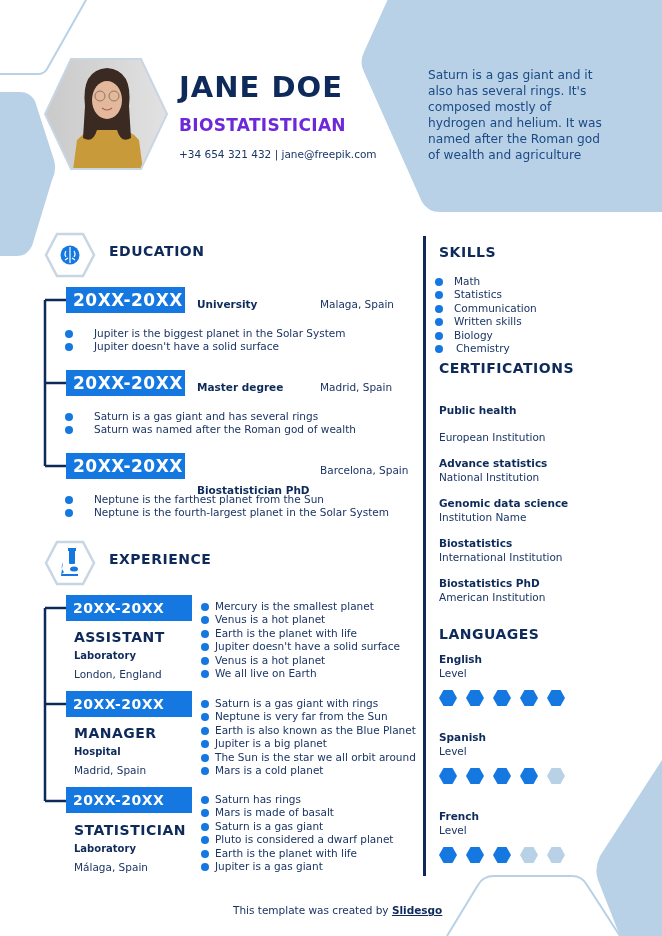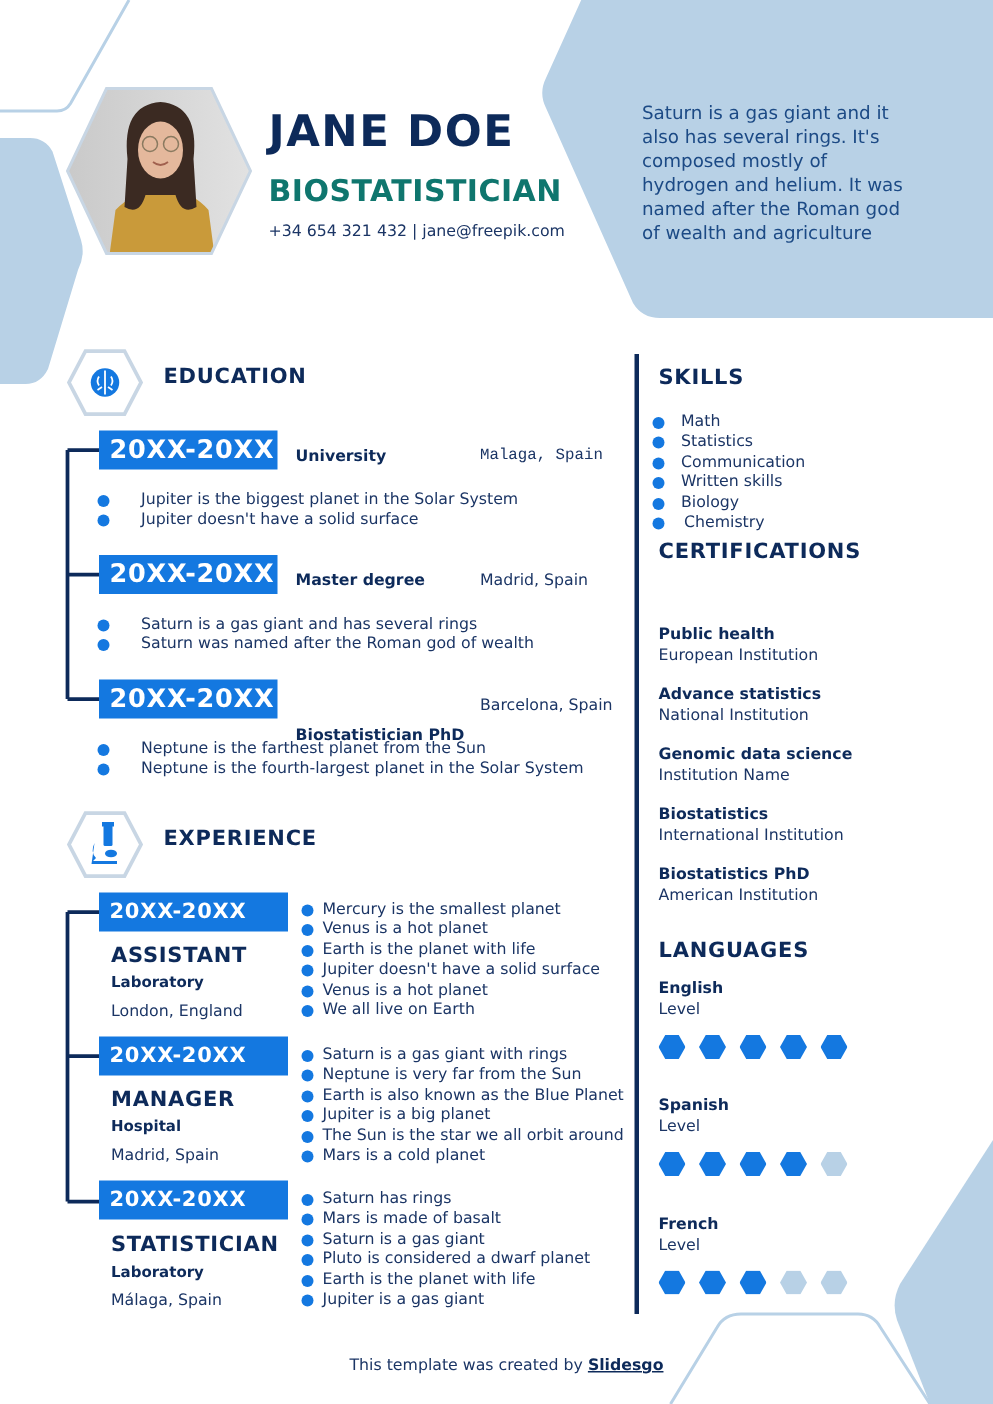--- a/index.html
+++ b/index.html
@@ -2,21 +2,21 @@
 <html><head>
 <meta charset="utf-8">
 <style>
   * { box-sizing: border-box; margin: 0; padding: 0; }
   html, body { width: 662px; height: 936px; overflow: hidden; background: #ffffff; }
   body { position: relative; font-family: "DejaVu Sans", sans-serif; color: #0d2a5a; }
 
   .bg { position: absolute; pointer-events: none; }
 
   .name { position: absolute; left: 179px; top: 70px; font-family: "DejaVu Sans", sans-serif; font-weight: bold; font-size: 29px; letter-spacing: 1px; color: #0d2a5a; }
-  .role { position: absolute; left: 179px; top: 115px; font-weight: bold; font-size: 20px; letter-spacing: 0.3px; color: #0f766e; }
+  .role { position: absolute; left: 179px; top: 115px; font-weight: bold; font-size: 17px; letter-spacing: 0.3px; color: #6d28d9; }
   .contact { position: absolute; left: 179px; top: 148px; font-size: 10.5px; color: #1b3565; }
 
   .about { position: absolute; left: 428px; top: 67px; width: 180px; font-size: 12.2px; line-height: 16px; color: #1c4a85; }
 
   .sec-title { position: absolute; font-weight: bold; font-size: 14px; letter-spacing: 0.5px; color: #0d2a5a; }
 
   .date-tag { position: absolute; background: #1478e0; color: #fff; font-weight: bold; font-family: "DejaVu Sans", sans-serif; letter-spacing: 0.5px; }
   .edu .date-tag { width: 119px; height: 26px; font-size: 17px; line-height: 26px; padding-left: 7px; }
   .exp .date-tag { width: 126px; height: 26px; font-size: 14px; line-height: 26px; padding-left: 7px; }
 
@@ -93,21 +93,21 @@
     <path d="M26,15 L26,31 M22,19 Q20,22 22,25 M30,19 Q32,22 30,25 M21,28 L24,26 M31,28 L28,26" stroke="#fff" stroke-width="1.2" fill="none"></path>
   </svg>
   <div class="sec-title" style="left:109px;top:243px;">EDUCATION</div>
 
   <svg class="bg" width="40" height="200" style="left:40px;top:290px;">
     <path d="M5,10 L5,176 M5,10 L26,10 M5,93 L26,93 M5,176 L26,176" stroke="#0d2a5a" stroke-width="2.5" fill="none"></path>
   </svg>
 
   <div class="date-tag" style="left:66px;top:287px;">20XX-20XX</div>
   <div class="edu-degree" style="left:197px;top:298px;">University</div>
-  <div class="edu-place" style="left:320px;top:298px;font-family:Liberation Mono, monospace;">Malaga, Spain</div>
+  <div class="edu-place" style="left:320px;top:298px;">Malaga, Spain</div>
   <ul class="bullets" style="left:65px;top:327px;">
     <li><span class="dot"></span><span>Jupiter is the biggest planet in the Solar System</span></li>
     <li><span class="dot"></span><span>Jupiter doesn't have a solid surface</span></li>
   </ul>
 
   <div class="date-tag" style="left:66px;top:370px;">20XX-20XX</div>
   <div class="edu-degree" style="left:197px;top:381px;">Master degree</div>
   <div class="edu-place" style="left:320px;top:381px;">Madrid, Spain</div>
   <ul class="bullets" style="left:65px;top:410px;">
     <li><span class="dot"></span><span>Saturn is a gas giant and has several rings</span></li>
@@ -186,21 +186,21 @@
     <li style="padding-left:19px;"><span class="dot"></span><span>Statistics</span></li>
     <li style="padding-left:19px;"><span class="dot"></span><span>Communication</span></li>
     <li style="padding-left:19px;"><span class="dot"></span><span>Written skills</span></li>
     <li style="padding-left:19px;"><span class="dot"></span><span>Biology</span></li>
     <li style="padding-left:21px;"><span class="dot"></span><span>Chemistry</span></li>
   </ul>
 </div>
 
 <div>
   <div class="sec-title" style="left:439px;top:360px;">CERTIFICATIONS</div>
-  <div class="cert-name" style="top:417px;">Public health</div>
+  <div class="cert-name" style="top:404px;">Public health</div>
   <div class="cert-inst" style="top:431px;">European Institution</div>
   <div class="cert-name" style="top:457px;">Advance statistics</div>
   <div class="cert-inst" style="top:471px;">National Institution</div>
   <div class="cert-name" style="top:497px;">Genomic data science</div>
   <div class="cert-inst" style="top:511px;">Institution Name</div>
   <div class="cert-name" style="top:537px;">Biostatistics</div>
   <div class="cert-inst" style="top:551px;">International Institution</div>
   <div class="cert-name" style="top:577px;">Biostatistics PhD</div>
   <div class="cert-inst" style="top:591px;">American Institution</div>
 </div>

